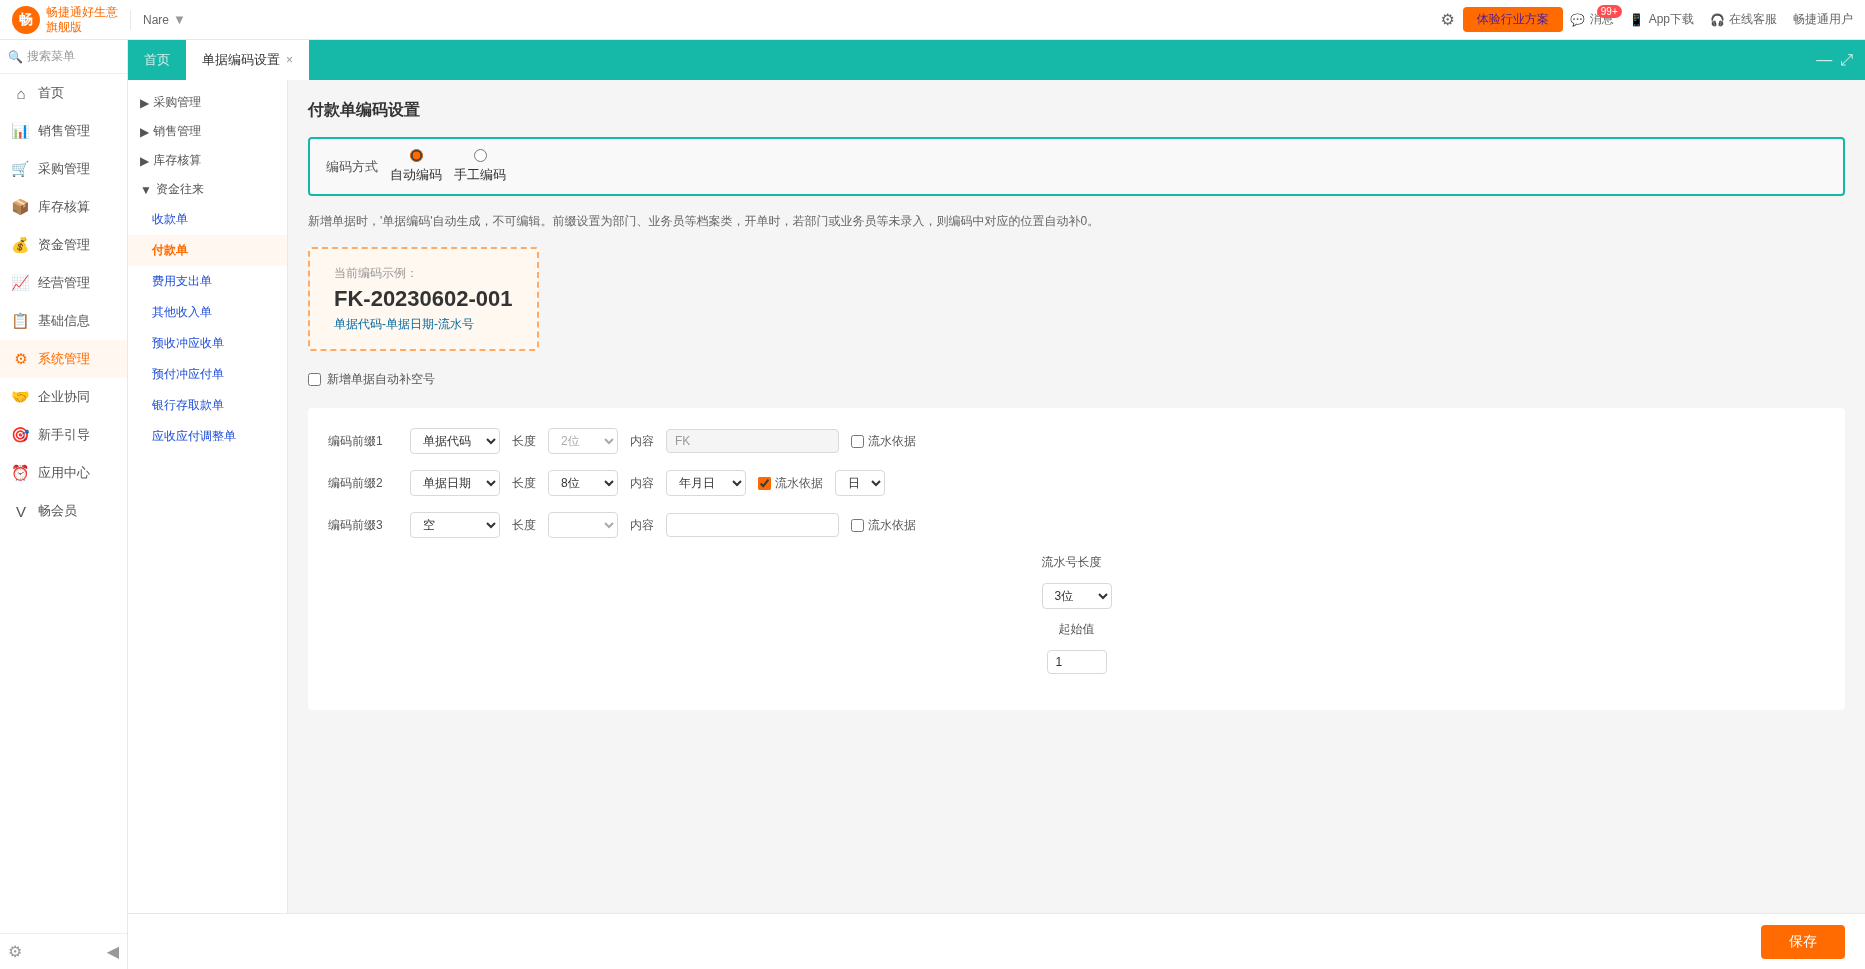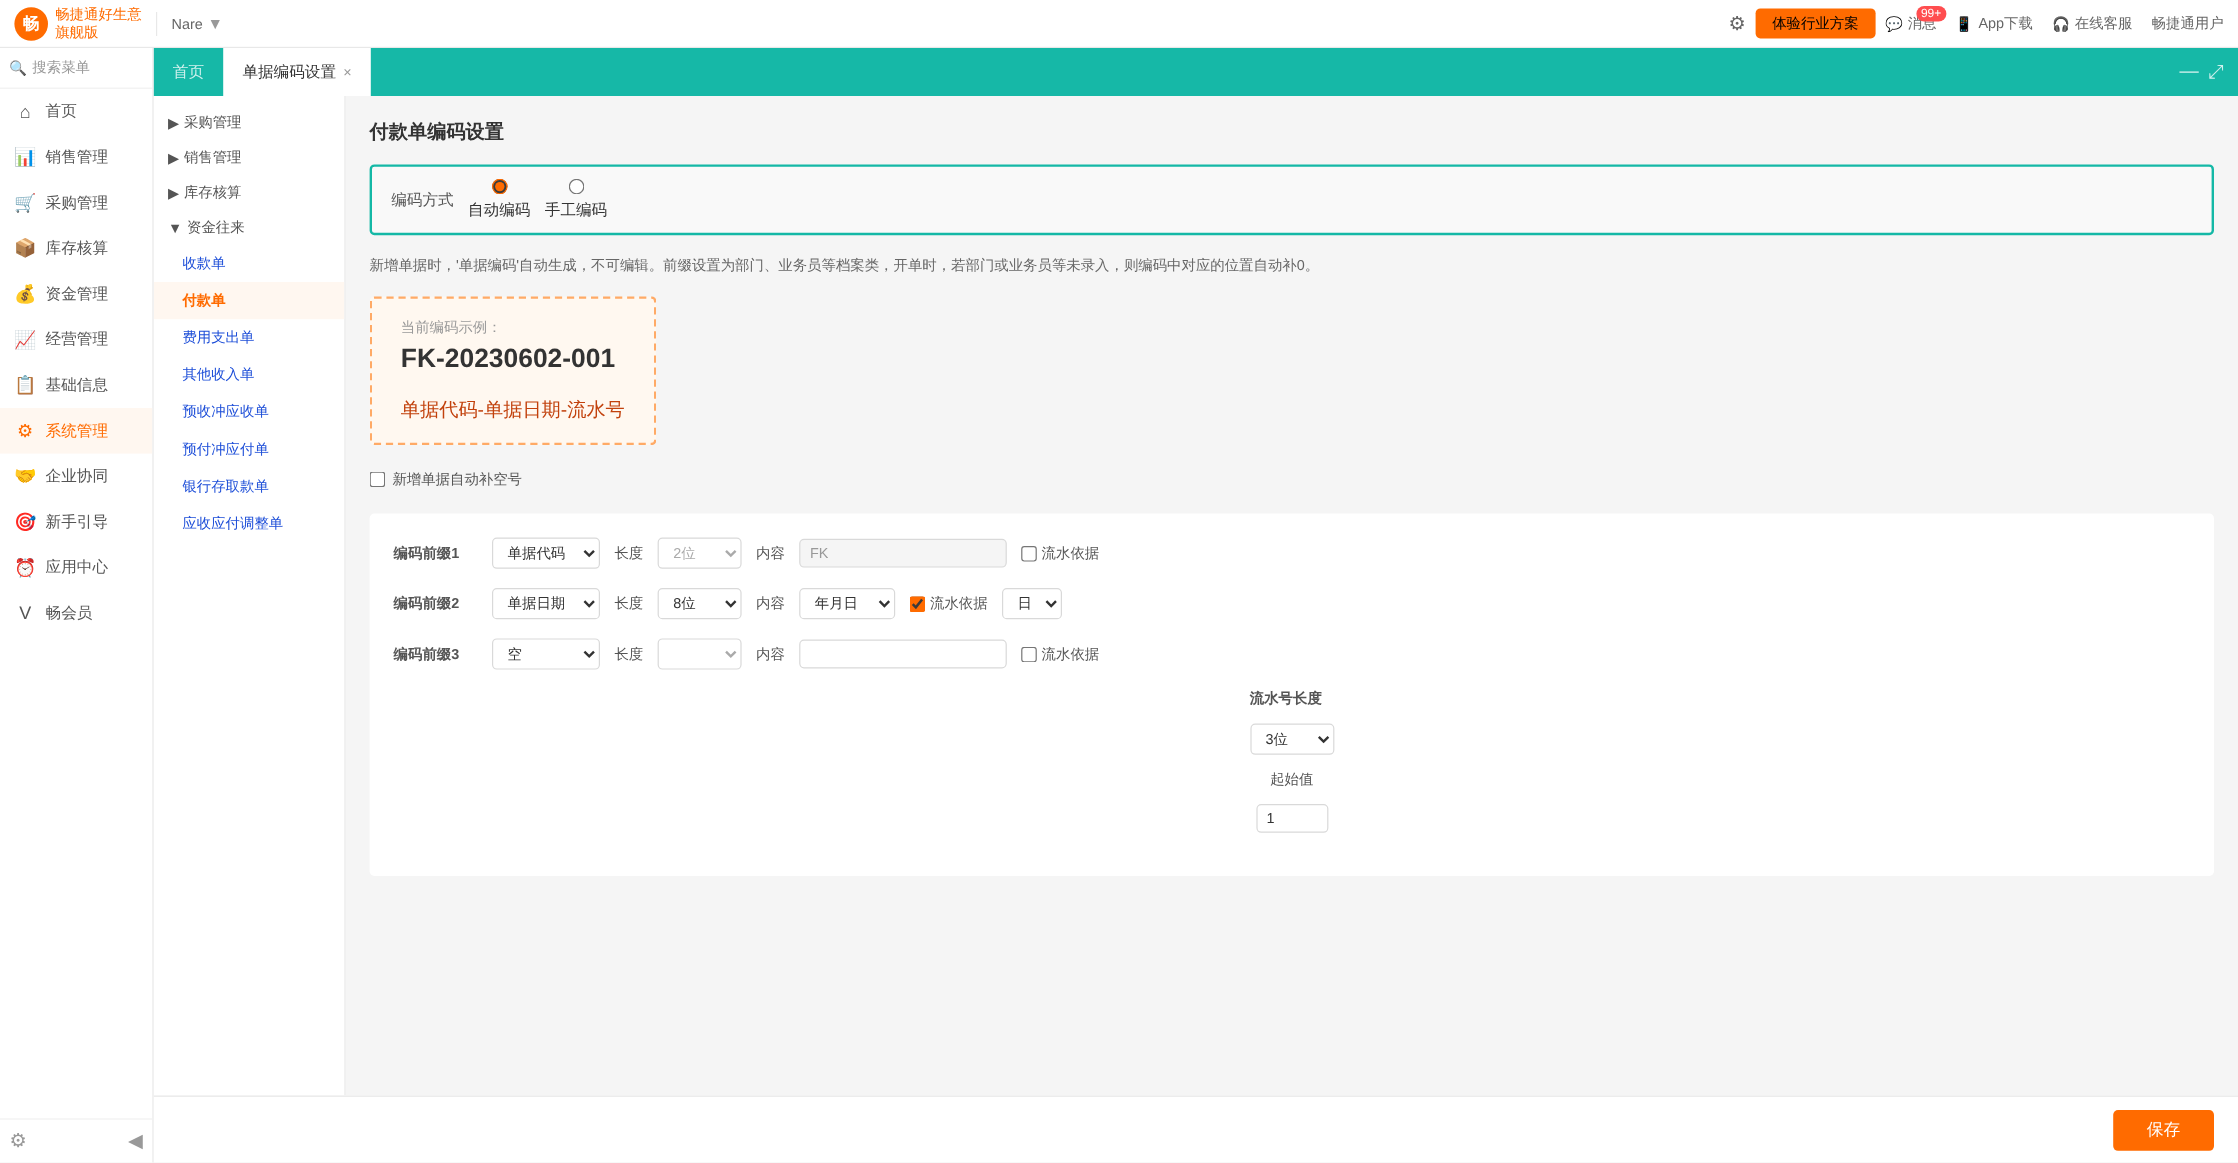--- a/index.html
+++ b/index.html
@@ -8,21 +8,21 @@
     
     .topbar { height: 40px; background: #fff; border-bottom: 1px solid #e8e8e8; display: flex; align-items: center; padding: 0 12px; gap: 8px; flex-shrink: 0; }
     .topbar-logo { display: flex; align-items: center; gap: 6px; }
     .logo-icon { width: 28px; height: 28px; background: #ff6b00; border-radius: 50%; display: flex; align-items: center; justify-content: center; color: white; font-size: 14px; font-weight: bold; }
     .logo-text { color: #ff6b00; font-size: 12px; line-height: 1.2; }
     .topbar-divider { width: 1px; height: 20px; background: #e8e8e8; margin: 0 4px; }
     .topbar-nav { display: flex; align-items: center; gap: 4px; flex: 1; }
     .topbar-breadcrumb { color: #666; font-size: 12px; }
     .topbar-arrow { color: #999; }
     .topbar-settings { color: #666; font-size: 16px; cursor: pointer; }
-    .topbar-btn { background: #ff6b00; color: #000000; border: none; padding: 4px 14px; border-radius: 4px; cursor: pointer; font-size: 12px; text-align: right; }
+    .topbar-btn { background: #ff6b00; color: #4c1d95; border: none; padding: 4px 14px; border-radius: 4px; cursor: pointer; font-size: 12px; text-align: right; }
     .topbar-right { display: flex; align-items: center; gap: 16px; margin-left: auto; }
     .topbar-right-item { display: flex; align-items: center; gap: 4px; font-size: 12px; color: #666; cursor: pointer; position: relative; }
     .badge { background: #ff4d4f; color: white; font-size: 10px; padding: 1px 4px; border-radius: 8px; position: absolute; top: -6px; right: -8px; }
     .topbar-user { font-size: 12px; color: #666; }
 
     
     .main-layout { display: flex; flex: 1; overflow: hidden; }
 
     
     .sidebar { width: 128px; background: #fff; border-right: 1px solid #e8e8e8; display: flex; flex-direction: column; flex-shrink: 0; }
@@ -57,30 +57,30 @@
     .page-title { font-size: 16px; font-weight: bold; color: #333; margin-bottom: 16px; }
     .radio-item { display: flex; align-items: center; gap: 4px; cursor: pointer; font-size: 13px; flex-direction: column; }
     .radio-item input[type="radio"] { accent-color: #ff6b00; }
 
     
     .info-text { color: #666; font-size: 12px; margin-bottom: 16px; line-height: 1.6; }
 
     
     .example-box { border: 2px dashed #ffaa66; background: #fff8f0; border-radius: 4px; padding: 16px 24px; display: inline-block; margin-bottom: 20px; }
     .example-code { font-size: 22px; font-weight: bold; color: #333; }
-    .example-desc { font-size: 16px; color: #c2410c; margin-top: 20px; }
+    .example-desc { font-size: 12px; color: #0369a1; margin-top: 4px; }
 
     
     .auto-fill-row { display: flex; align-items: center; gap: 6px; margin-bottom: 20px; font-size: 12px; color: #555; }
     .auto-fill-row input[type="checkbox"] { accent-color: #ff6b00; }
 
     
     .form-section { background: #fff; border-radius: 4px; padding: 20px; }
     .form-row { display: flex; align-items: center; gap: 12px; margin-bottom: 16px; }
-    .form-label { color: #555; font-size: 12px; width: 70px; flex-shrink: 0; font-weight: bold; }
+    .form-label { color: #555; font-size: 12px; width: 70px; flex-shrink: 0; }
     .form-input { border: 1px solid #d9d9d9; border-radius: 4px; padding: 4px 8px; font-size: 12px; background: #fff; color: #333; }
     .form-input-readonly { background: #f5f5f5; color: #999; border: 1px solid #d9d9d9; border-radius: 4px; padding: 4px 8px; font-size: 12px; }
     .length-label { color: #555; font-size: 12px; }
     .content-label { color: #555; font-size: 12px; }
     .checkbox-item { display: flex; align-items: center; gap: 4px; font-size: 12px; color: #555; }
     .checkbox-item input[type="checkbox"] { accent-color: #ff6b00; }
 
     
     .serial-row { display: flex; align-items: center; gap: 12px; margin-bottom: 16px; flex-direction: column; }
 

